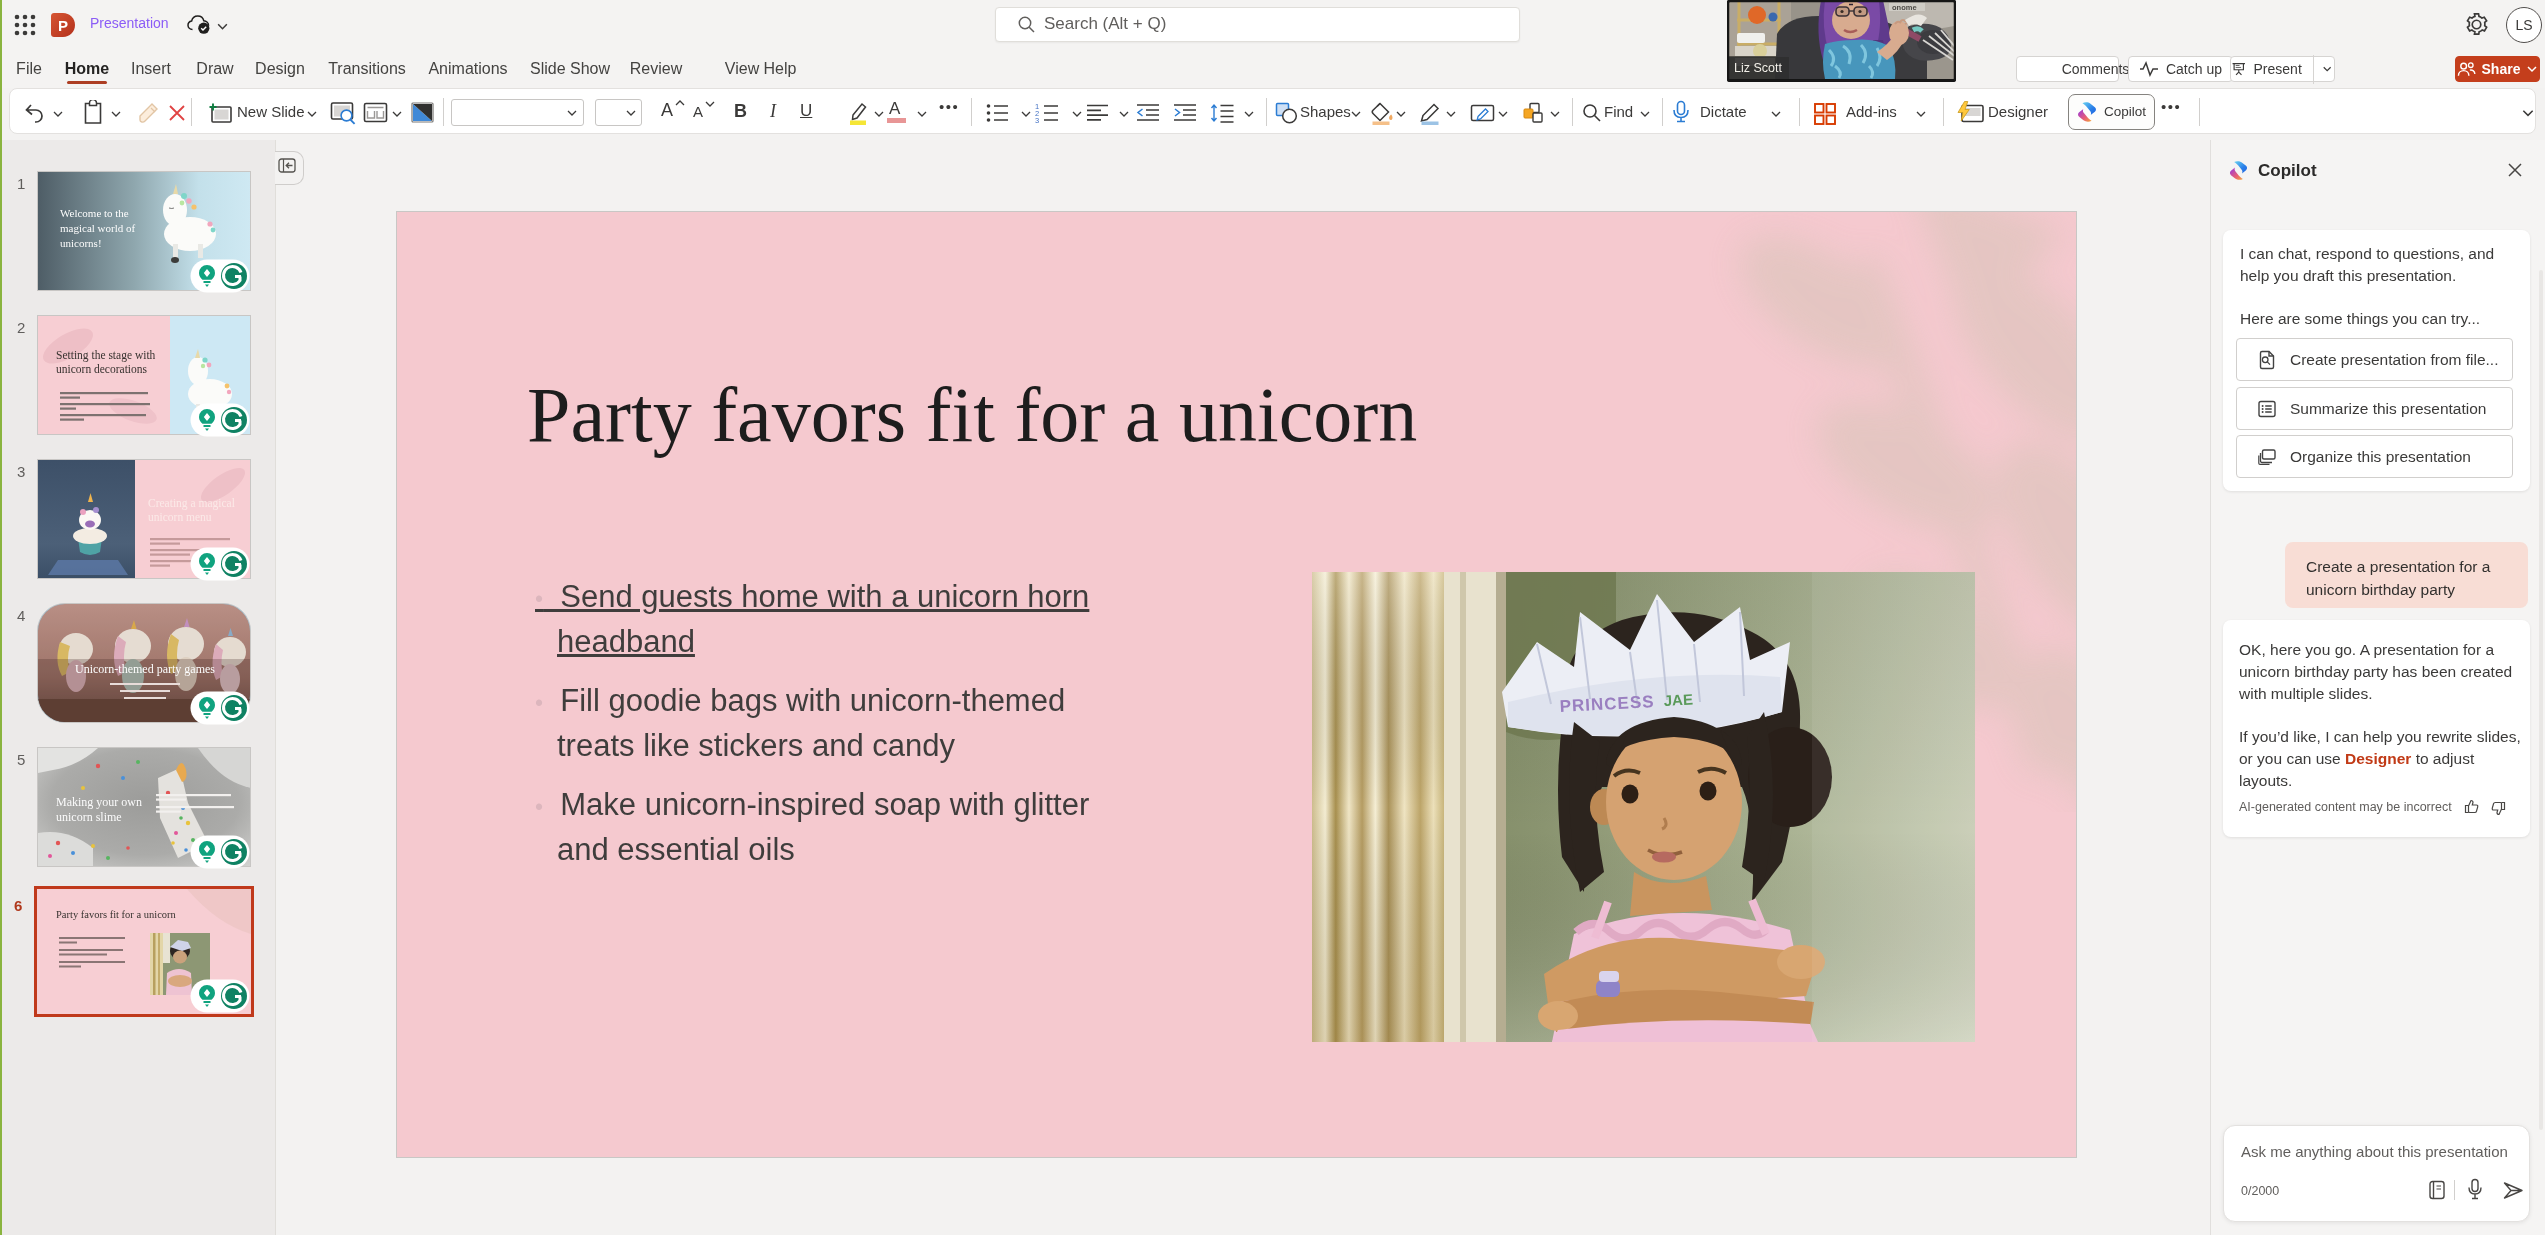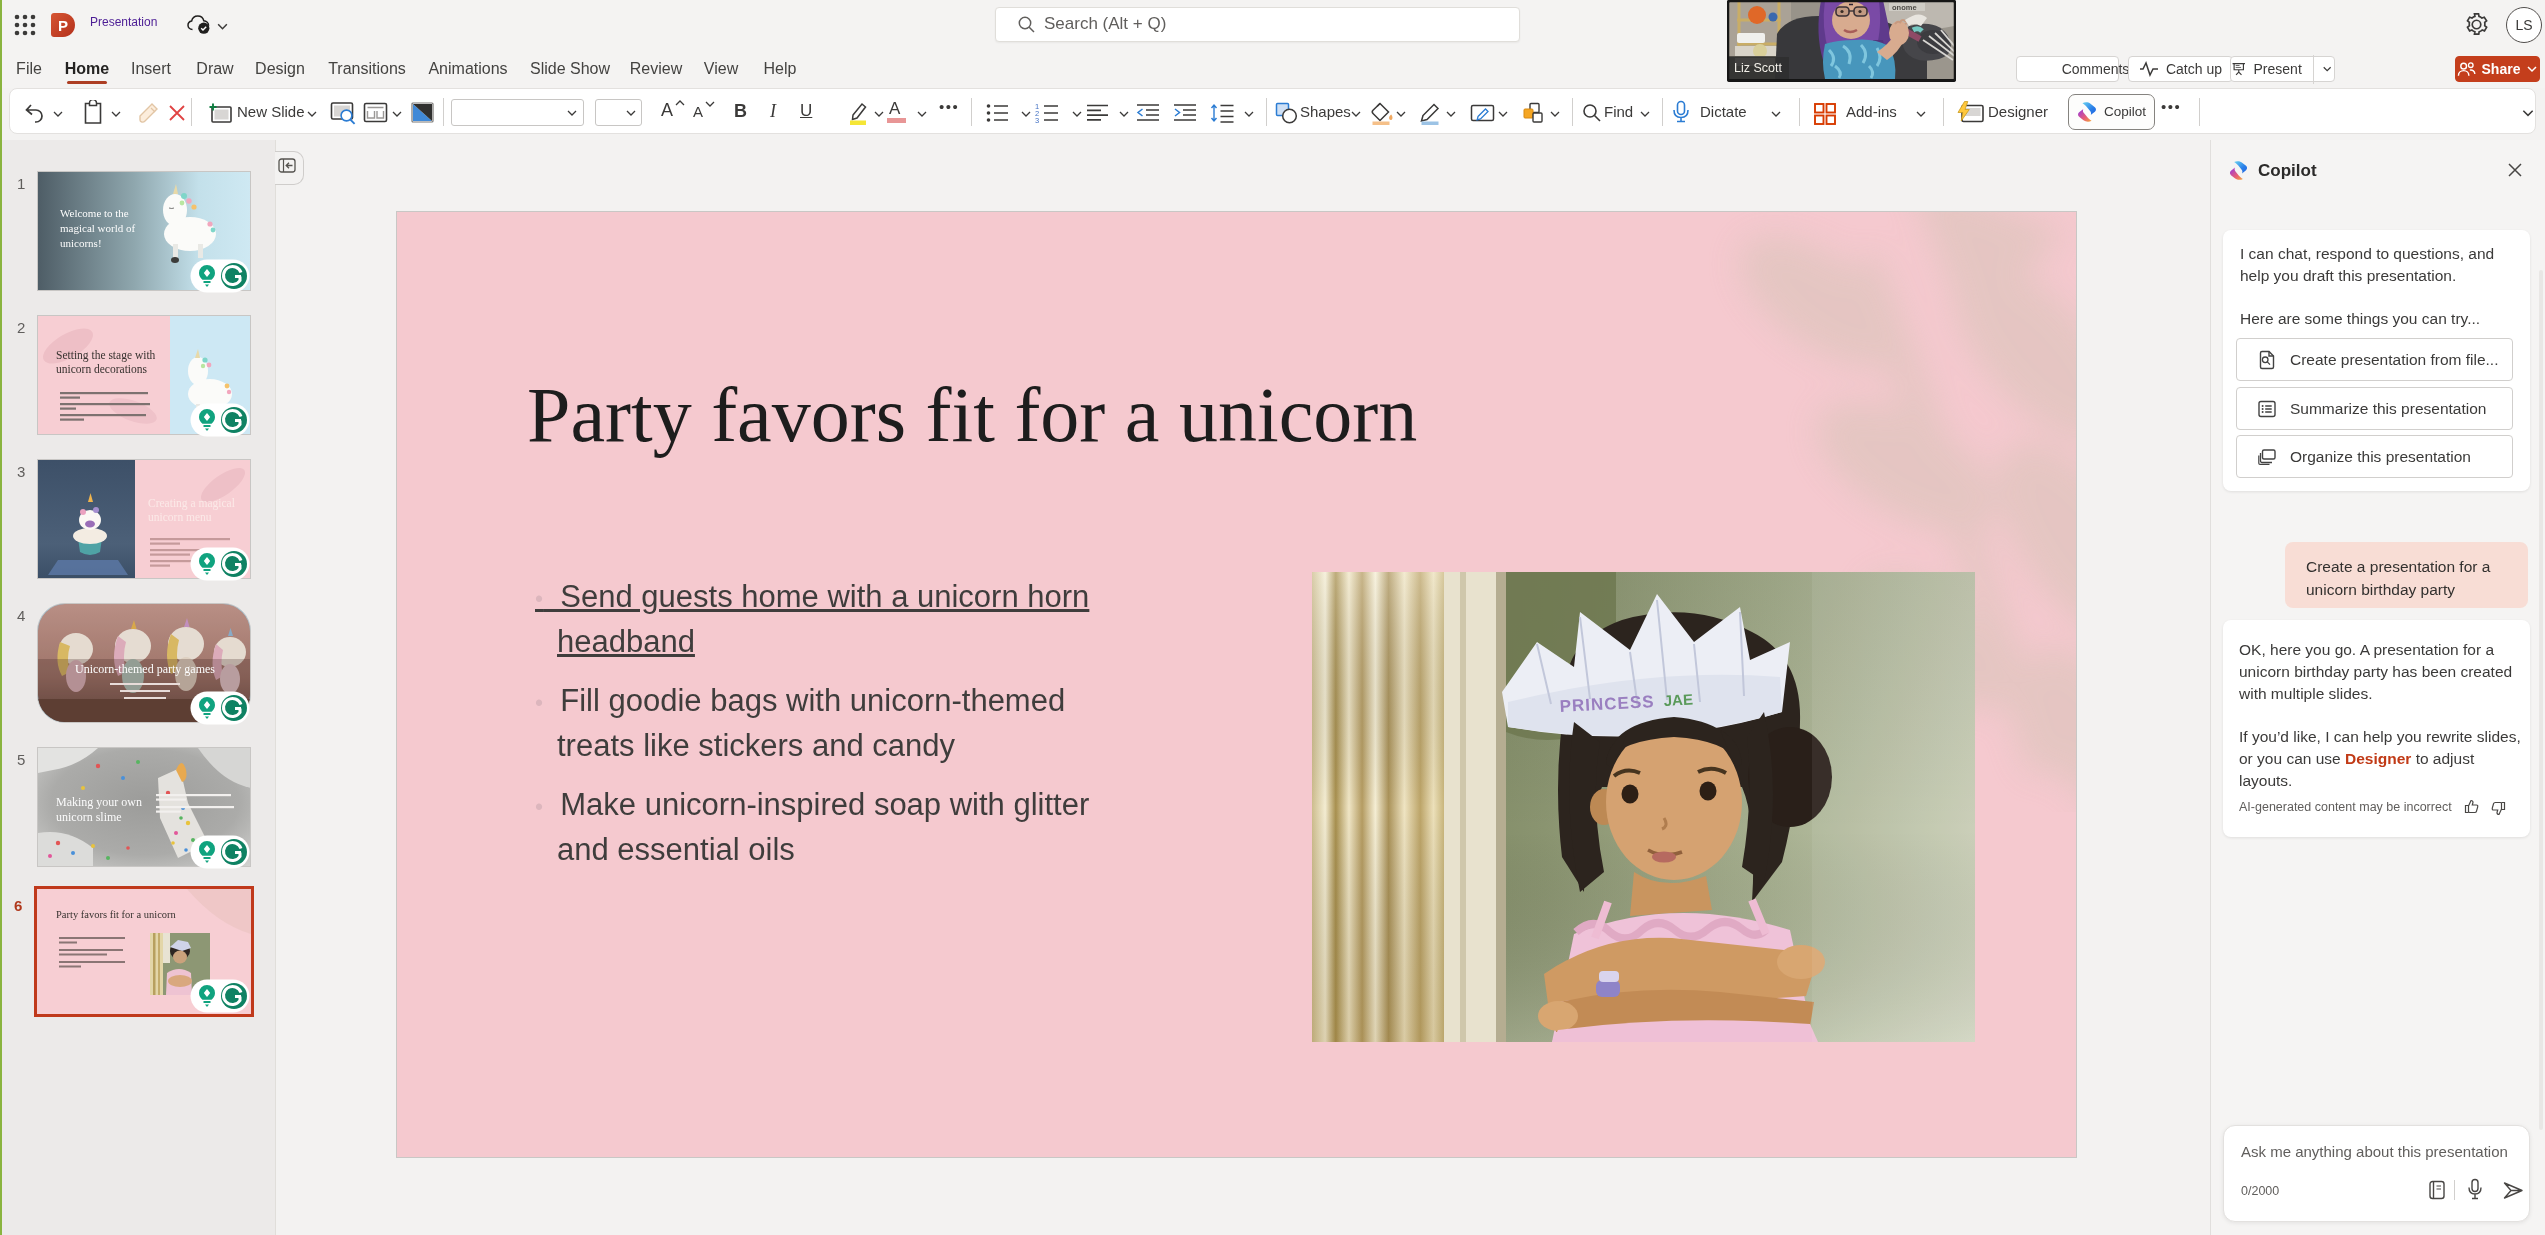--- a/index.html
+++ b/index.html
@@ -45,21 +45,21 @@
   <svg class="abs" style="left:50px;top:12px" width="26" height="26" viewBox="0 0 26 26">
     <defs>
         <linearGradient id="pplg" x1="0" y1="0" x2="1" y2="1">
       <stop offset="0" stop-color="#d65532"></stop>
           <stop offset="1" stop-color="#b3301c"></stop>
         </linearGradient>
       </defs>
     <path d="M13 1 C19.6 1 25 6.4 25 13 C25 19.6 19.6 25 13 25 L4 25 C2.3 25 1 23.7 1 22 L1 4 C1 2.3 2.3 1 4 1 Z" fill="url(#pplg)"></path>
     <text x="13" y="18.5" font-size="15" font-weight="bold" fill="#fff" text-anchor="middle" font-family="Liberation Sans">P</text>
   </svg>
-  <div class="abs" style="left:90px;top:15px;font-size:12px;color:#4c1d95;">Presentation</div>
+  <div class="abs" style="left:90px;top:15px;font-size:14px;color:#8b5cf6;">Presentation</div>
 
   <svg class="abs" style="left:187px;top:15px" width="24" height="20" viewBox="0 0 24 20">
     <path d="M5.5 14.5 C3 14.5 1 12.6 1 10.3 C1 8.2 2.5 6.5 4.6 6.1 C5.2 3.2 7.7 1 10.8 1 C13.7 1 16.1 3 16.8 5.7 C19.4 5.9 21.6 8 21.6 10.7" fill="none" stroke="#201f1e" stroke-width="1.5"></path>
     <circle cx="16.8" cy="13.2" r="5.6" fill="#201f1e"></circle>
     <path d="M14.2 13.3 l1.8 1.8 3.2-3.4" stroke="#fff" stroke-width="1.4" fill="none"></path>
   </svg>
   <svg class="abs" style="left:216px;top:20px" width="13" height="13" viewBox="0 0 12 12">
       <path d="M2 4l4 4 4-4" stroke="#3b3a39" fill="none" stroke-width="1.4"></path>
     </svg>
 
@@ -139,21 +139,21 @@
   <div class="mtab" style="left:29px;">File</div>
   <div class="mtab" style="left:87px;color:#242322;font-weight:bold;">Home</div>
   <div class="abs" style="left:67px;top:33px;width:40px;height:3px;background:#ad3e23;border-radius:2px;"></div>
   <div class="mtab" style="left:151px;">Insert</div>
   <div class="mtab" style="left:215px;">Draw</div>
   <div class="mtab" style="left:280px;">Design</div>
   <div class="mtab" style="left:367px;">Transitions</div>
   <div class="mtab" style="left:468px;">Animations</div>
   <div class="mtab" style="left:570px;">Slide Show</div>
   <div class="mtab" style="left:656px;">Review</div>
-  <div class="mtab" style="left:721px;">View</div>
+  <div class="mtab" style="left:742px;">View</div>
   <div class="mtab" style="left:780px;">Help</div>
 
   <div class="btnw" style="left:2016px;width:103px;padding-left:48px;">
     <svg width="19" height="19" viewBox="0 0 20 20" style="margin-right:8px">
         <path d="M3 3 h14 v11 h-9 l-3.5 3.5 v-3.5 h-1.5 Z" fill="none" stroke="#3b3a39" stroke-width="1.5"></path>
       </svg>
     Comments
   </div>
   <div class="btnw" style="left:2128px;width:105px;">
     <svg width="20" height="16" viewBox="0 0 20 16" style="margin-right:7px">

